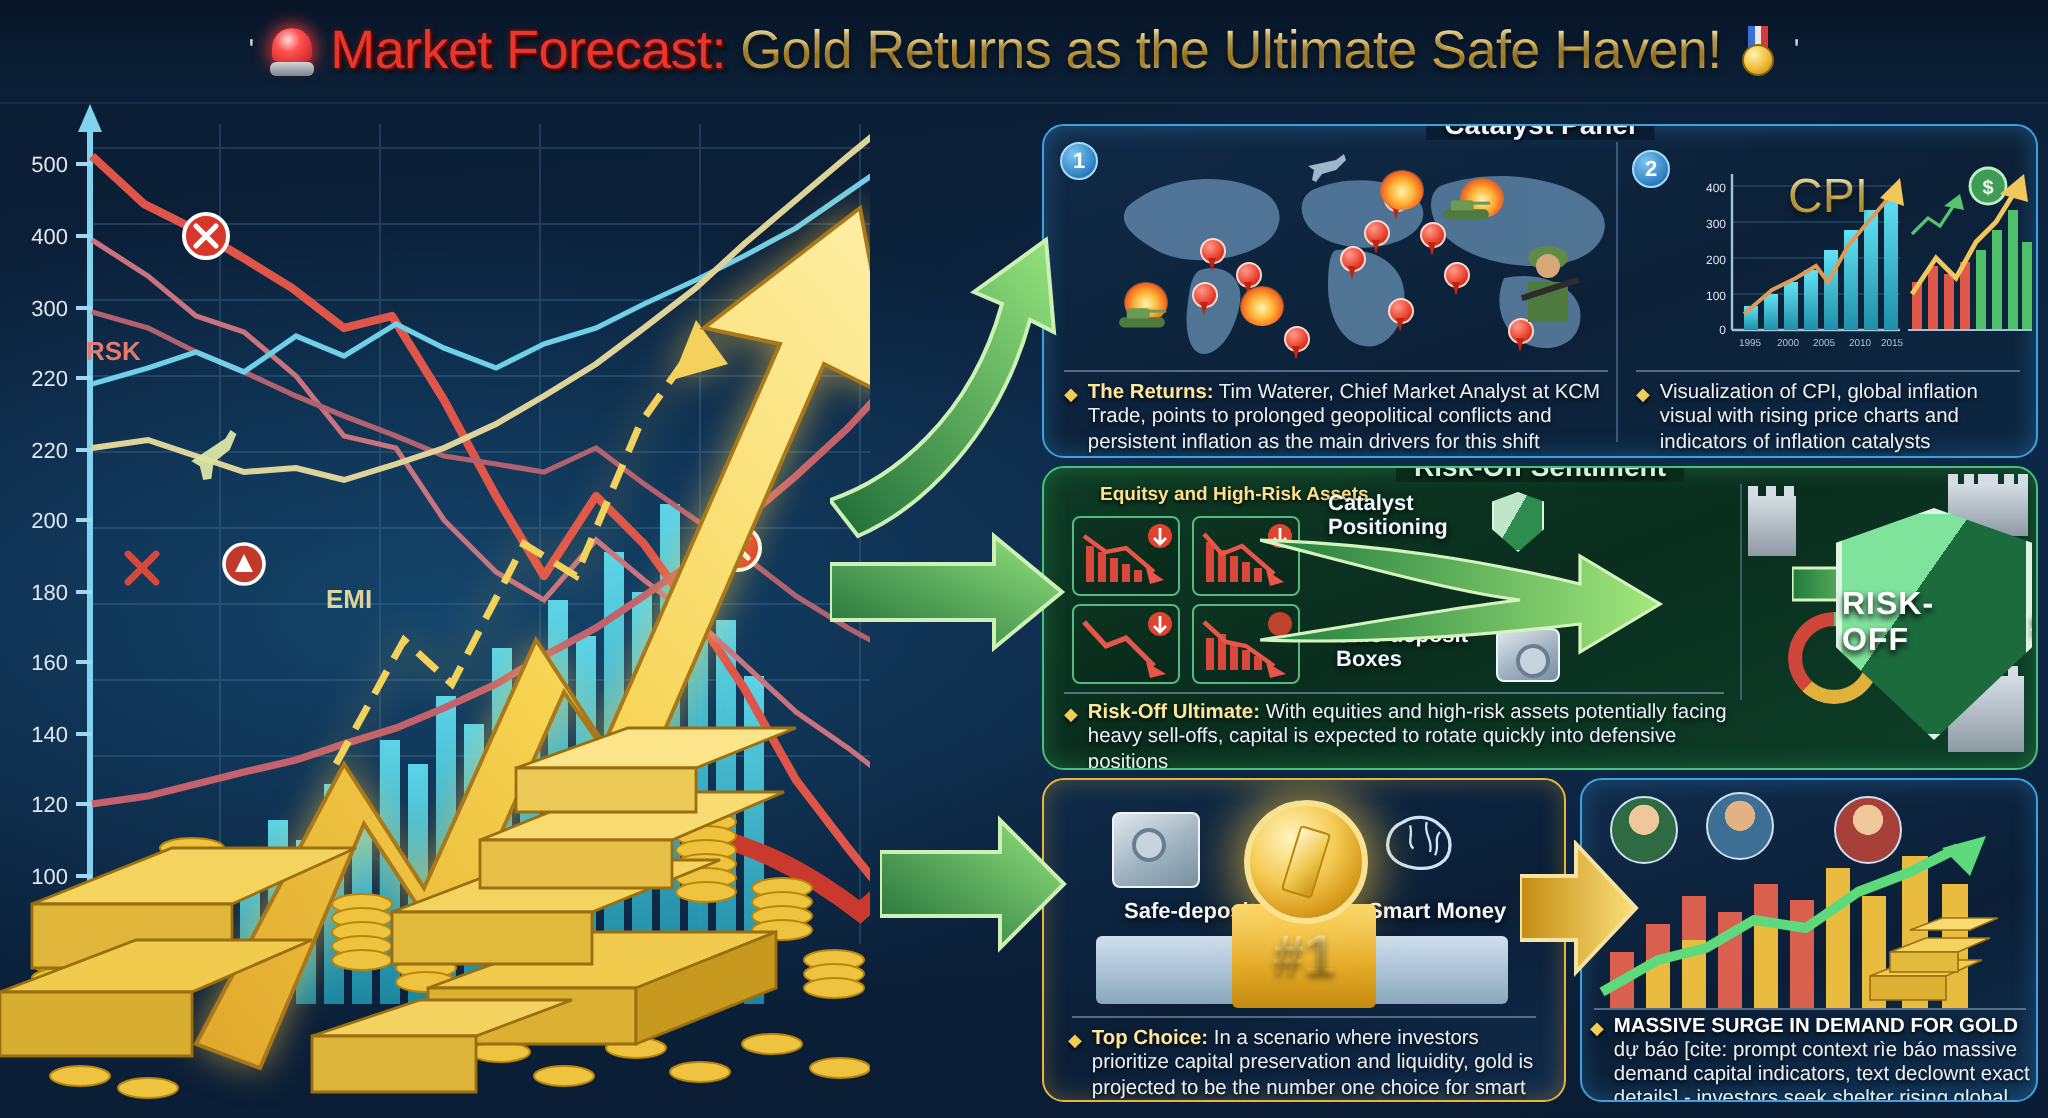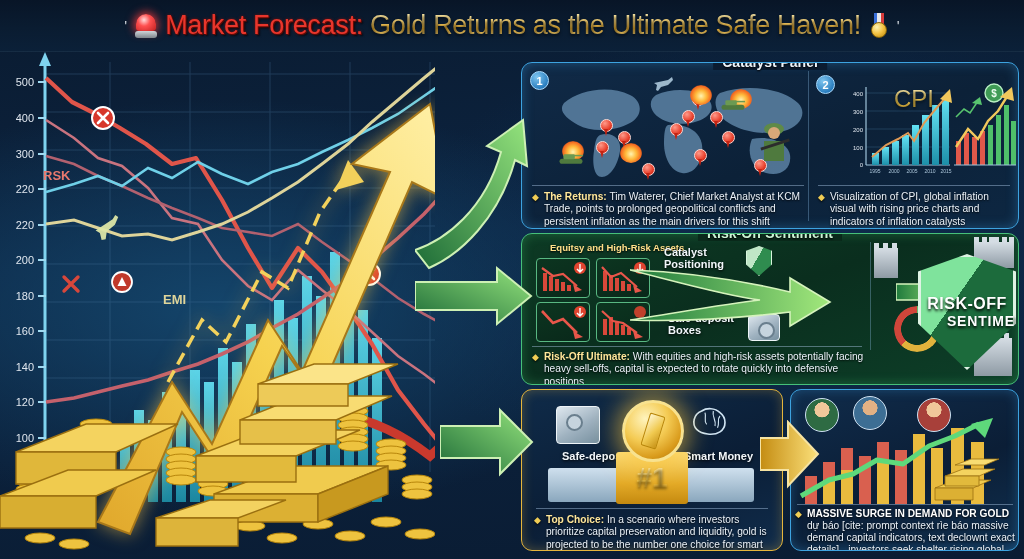--- a/index.html
+++ b/index.html
@@ -149,21 +149,21 @@
       background:linear-gradient(150deg,#dfe8ef,#9fb2c0 55%,#77909f);
       border:1.4px solid #eef4f8; }
   .safe::after{ content:""; position:absolute; left:9px; top:7px; width:13px;height:13px;
       border-radius:50%; border:2px solid #6a7f8e; background:#c6d4de; }
 
   .bigshield{
     position:absolute; width:98px; height:116px;
     background:linear-gradient(125deg,#7fe39c 0 38%, #1c6b3c 38% 100%);
     clip-path:polygon(50% 0,100% 15%,100% 60%,50% 100%,0 60%,0 15%);
     border:3px solid #dff3e4;
-    display:flex; flex-direction:column; align-items:center; justify-content:center;
+    display:flex; flex-direction:row; align-items:center; 
     box-shadow:0 0 16px rgba(90,220,140,.45);
   }
   .bigshield .l1{ font-size:16px; font-weight:bold; color:#fff; text-shadow:0 2px 3px #000; letter-spacing:.5px;}
   .bigshield .l2{ font-size:14px; font-weight:bold; color:#fff; text-shadow:0 2px 3px #000; letter-spacing:.8px;margin-left:48px;}
 
   .castle{ position:absolute; background:linear-gradient(180deg,#d5dde4,#8e9aa4); }
   .castle .merl{ position:absolute; top:-5px; width:5px; height:5px; background:#d5dde4; }
 
   .rotcycle{ position:absolute; width:46px; height:46px; border-radius:50%;
      background:conic-gradient(#62c16a 0 30%, #e0b23c 30% 62%, #d0463a 62% 100%);

